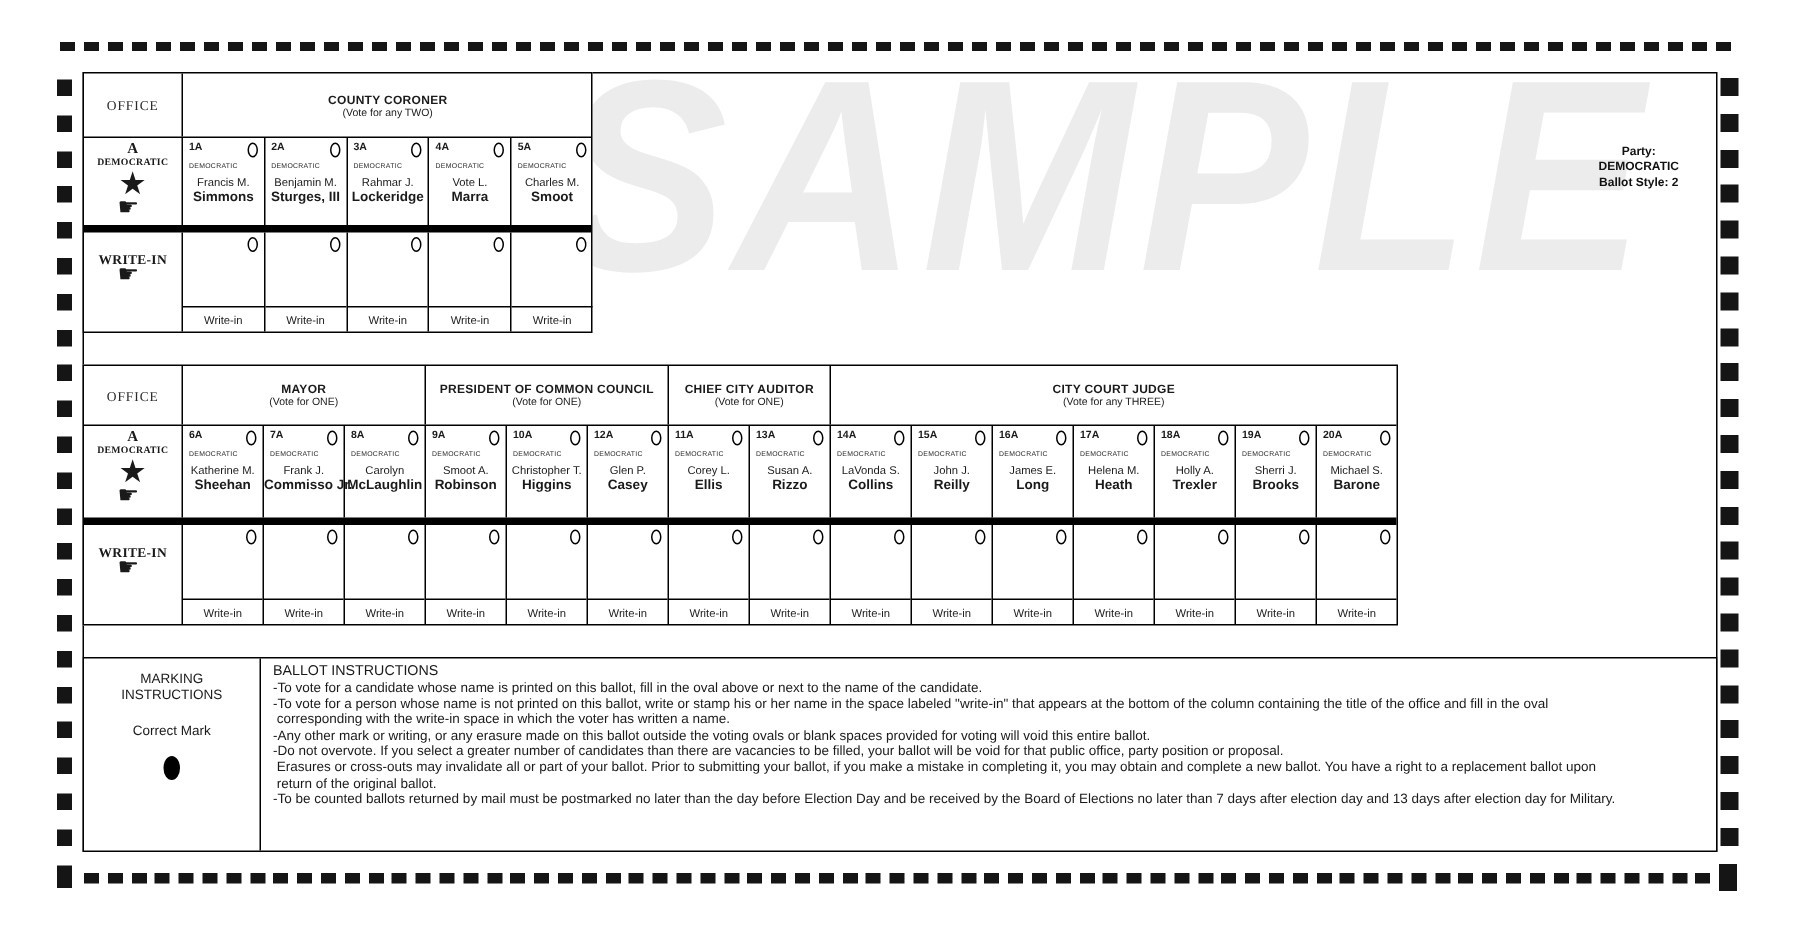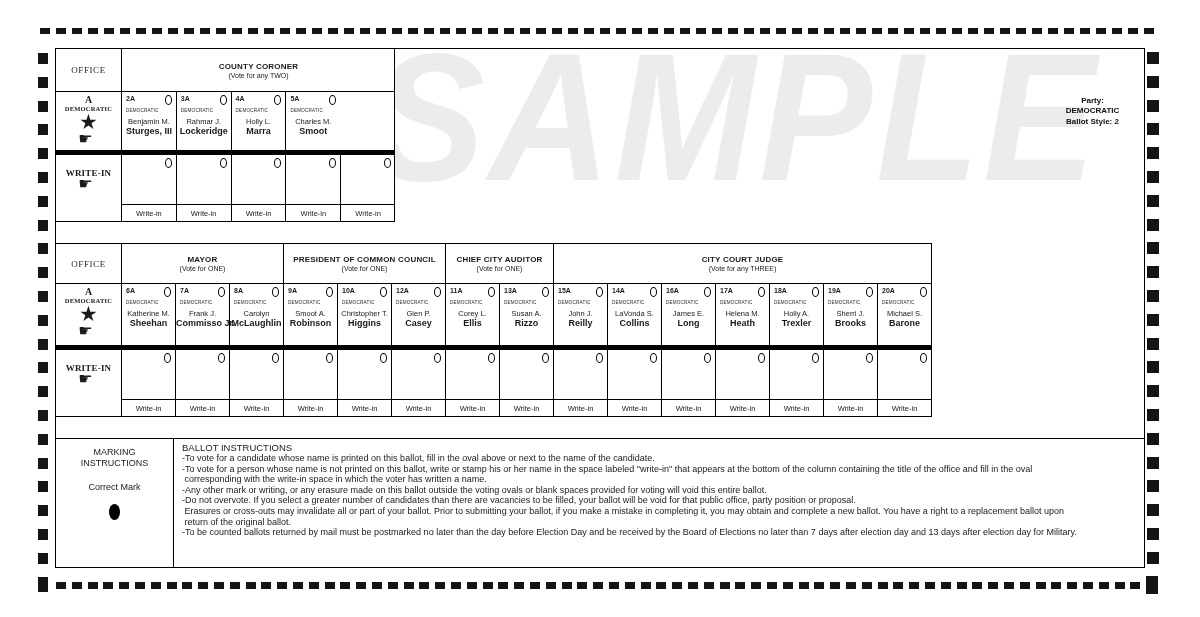--- a/index.html
+++ b/index.html
@@ -88,20 +88,29 @@
       </div>
       <div class="row row-cand">
         <div class="cell label-col rowlabel-cell">
           <div class="rl-letter">A</div>
           <div class="rl-party">DEMOCRATIC</div>
           <div class="rl-star">★</div>
           <div class="rl-hand">☛</div>
         </div>
         <div class="cell cand-col cand-cell">
           <div class="c-top">
+            <div class="c-id">1A</div>
+            <span class="oval"></span>
+          </div>
+          <div class="c-party">DEMOCRATIC</div>
+          <div class="c-first">Francis M.</div>
+          <div class="c-last">Simmons</div>
+        </div>
+        <div class="cell cand-col cand-cell">
+          <div class="c-top">
             <div class="c-id">2A</div>
             <span class="oval"></span>
           </div>
           <div class="c-party">DEMOCRATIC</div>
           <div class="c-first">Benjamin M.</div>
           <div class="c-last">Sturges, III</div>
         </div>
         <div class="cell cand-col cand-cell">
           <div class="c-top">
             <div class="c-id">3A</div>
@@ -110,21 +119,21 @@
           <div class="c-party">DEMOCRATIC</div>
           <div class="c-first">Rahmar J.</div>
           <div class="c-last">Lockeridge</div>
         </div>
         <div class="cell cand-col cand-cell">
           <div class="c-top">
             <div class="c-id">4A</div>
             <span class="oval"></span>
           </div>
           <div class="c-party">DEMOCRATIC</div>
-          <div class="c-first">Holly L.</div>
+          <div class="c-first">Vote L.</div>
           <div class="c-last">Marra</div>
         </div>
         <div class="cell cand-col cand-cell">
           <div class="c-top">
             <div class="c-id">5A</div>
             <span class="oval"></span>
           </div>
           <div class="c-party">DEMOCRATIC</div>
           <div class="c-first">Charles M.</div>
           <div class="c-last">Smoot</div>
@@ -263,35 +272,35 @@
           <div class="c-top">
             <div class="c-id">13A</div>
             <span class="oval"></span>
           </div>
           <div class="c-party">DEMOCRATIC</div>
           <div class="c-first">Susan A.</div>
           <div class="c-last">Rizzo</div>
         </div>
         <div class="cell cand-col cand-cell">
           <div class="c-top">
+            <div class="c-id">14A</div>
+            <span class="oval"></span>
+          </div>
+          <div class="c-party">DEMOCRATIC</div>
+          <div class="c-first">LaVonda S.</div>
+          <div class="c-last">Collins</div>
+        </div>
+        <div class="cell cand-col cand-cell">
+          <div class="c-top">
             <div class="c-id">15A</div>
             <span class="oval"></span>
           </div>
           <div class="c-party">DEMOCRATIC</div>
           <div class="c-first">John J.</div>
           <div class="c-last">Reilly</div>
-        </div>
-        <div class="cell cand-col cand-cell">
-          <div class="c-top">
-            <div class="c-id">14A</div>
-            <span class="oval"></span>
-          </div>
-          <div class="c-party">DEMOCRATIC</div>
-          <div class="c-first">LaVonda S.</div>
-          <div class="c-last">Collins</div>
         </div>
         <div class="cell cand-col cand-cell">
           <div class="c-top">
             <div class="c-id">16A</div>
             <span class="oval"></span>
           </div>
           <div class="c-party">DEMOCRATIC</div>
           <div class="c-first">James E.</div>
           <div class="c-last">Long</div>
         </div>

